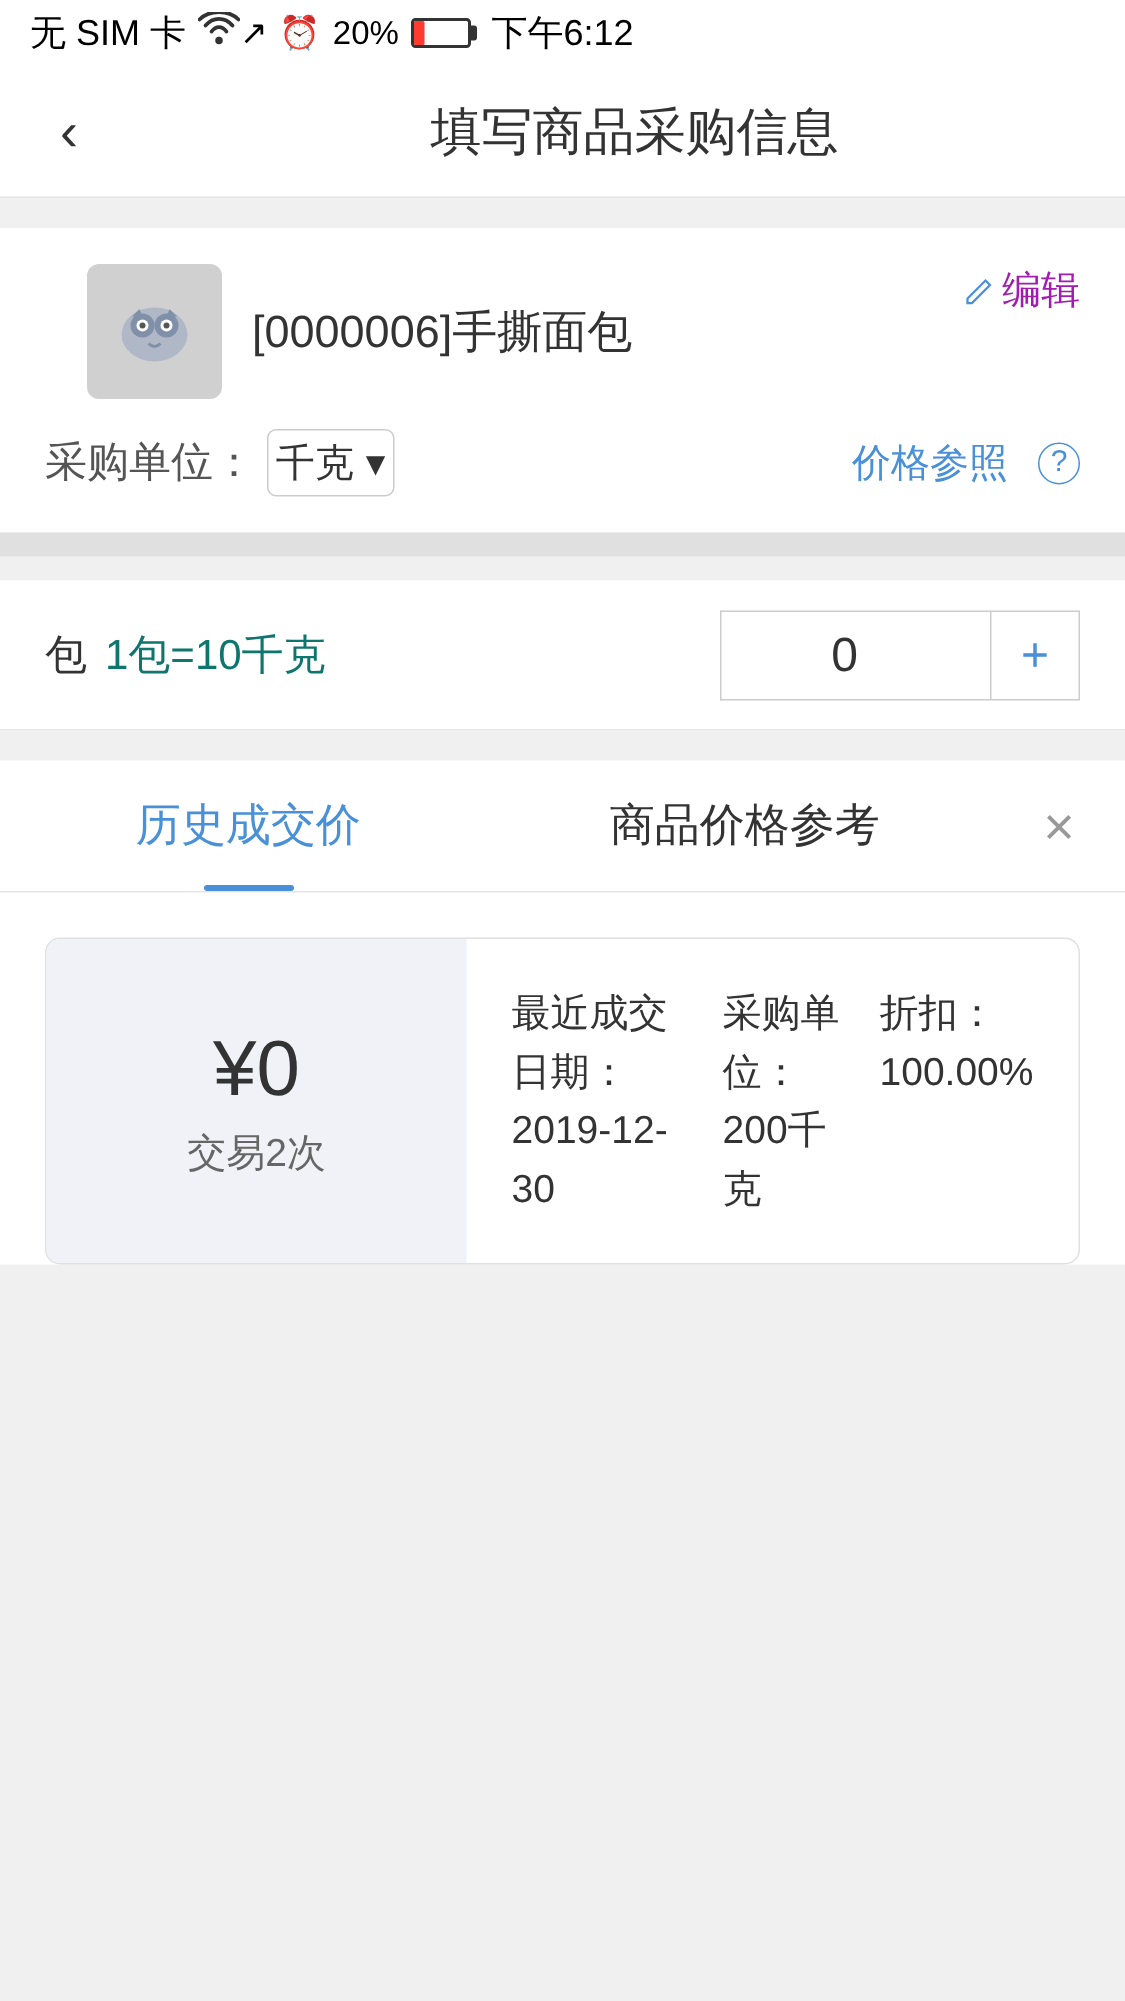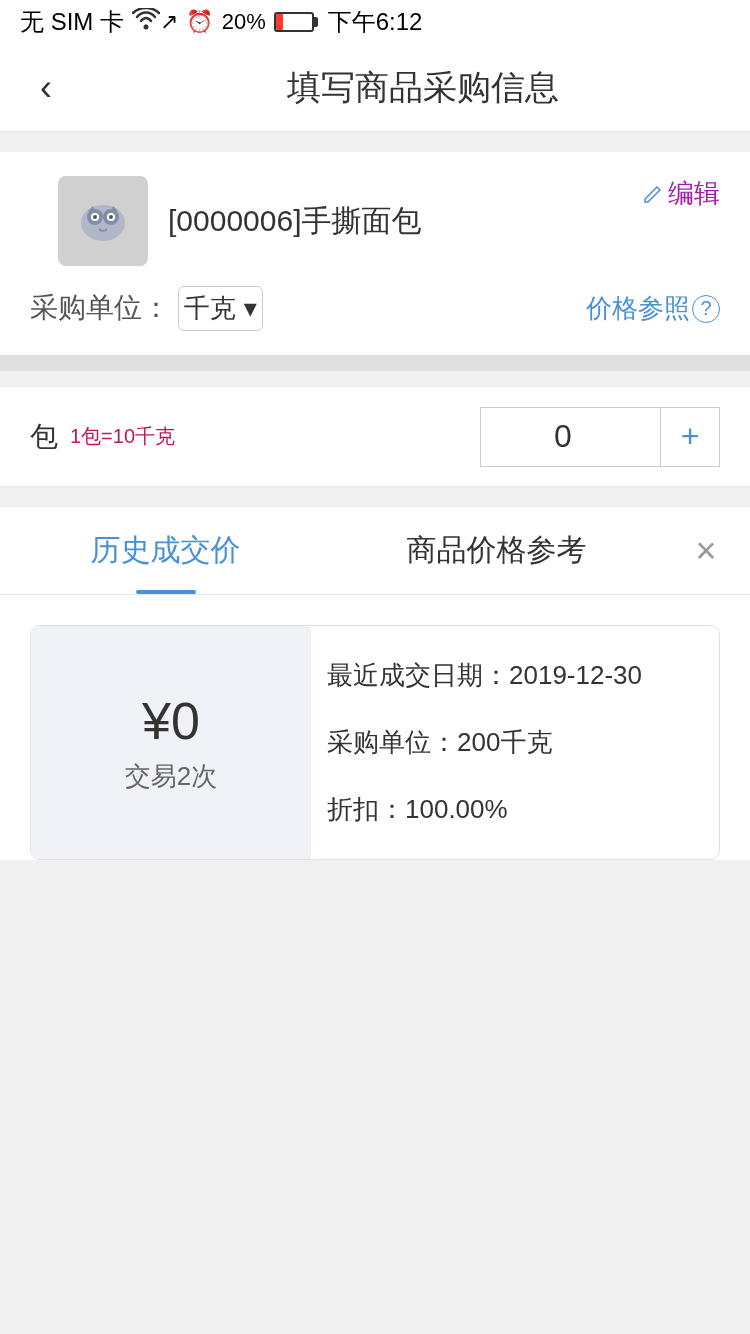--- a/index.html
+++ b/index.html
@@ -154,21 +154,21 @@
       font-size: 26px;
       color: #333;
       gap: 8px;
       background: #fff;
     }
     .price-ref {
       color: #4a90d9;
       font-size: 26px;
       display: flex;
       align-items: center;
-      gap: 2px;
+      gap: 20px;
     }
 
     
     .quantity-section {
       background: #fff;
       margin-top: 16px;
       padding: 0 30px;
       height: 100px;
       display: flex;
       align-items: center;
@@ -179,22 +179,22 @@
       display: flex;
       align-items: center;
       gap: 12px;
     }
     .bag-label {
       font-size: 28px;
       color: #333;
       font-weight: 500;
     }
     .bag-conversion {
-      font-size: 20px;
-      color: #be185d;
+      font-size: 28px;
+      color: #0f766e;
     }
     .quantity-controls {
       display: flex;
       align-items: center;
       gap: 0;
     }
     .quantity-input {
       width: 180px;
       height: 60px;
       border: 1px solid #ccc;
@@ -289,25 +289,25 @@
       color: #333;
       font-weight: 400;
     }
     .price-transactions {
       font-size: 26px;
       color: #666;
       margin-top: 8px;
     }
     .price-right {
       flex: 1;
-      padding: 30px 16px;
-      display: flex;
-      flex-direction: column;
-      justify-content: center;
-      gap: 28px;
+      padding: 30px 30px;
+      display: flex;
+      flex-direction: row;
+      justify-content: center;
+      gap: 14px;
     }
     .price-detail-row {
       font-size: 26px;
       color: #333;
       line-height: 1.5;
     }
 
     
     .content-area {
       background: #f0f0f0;

